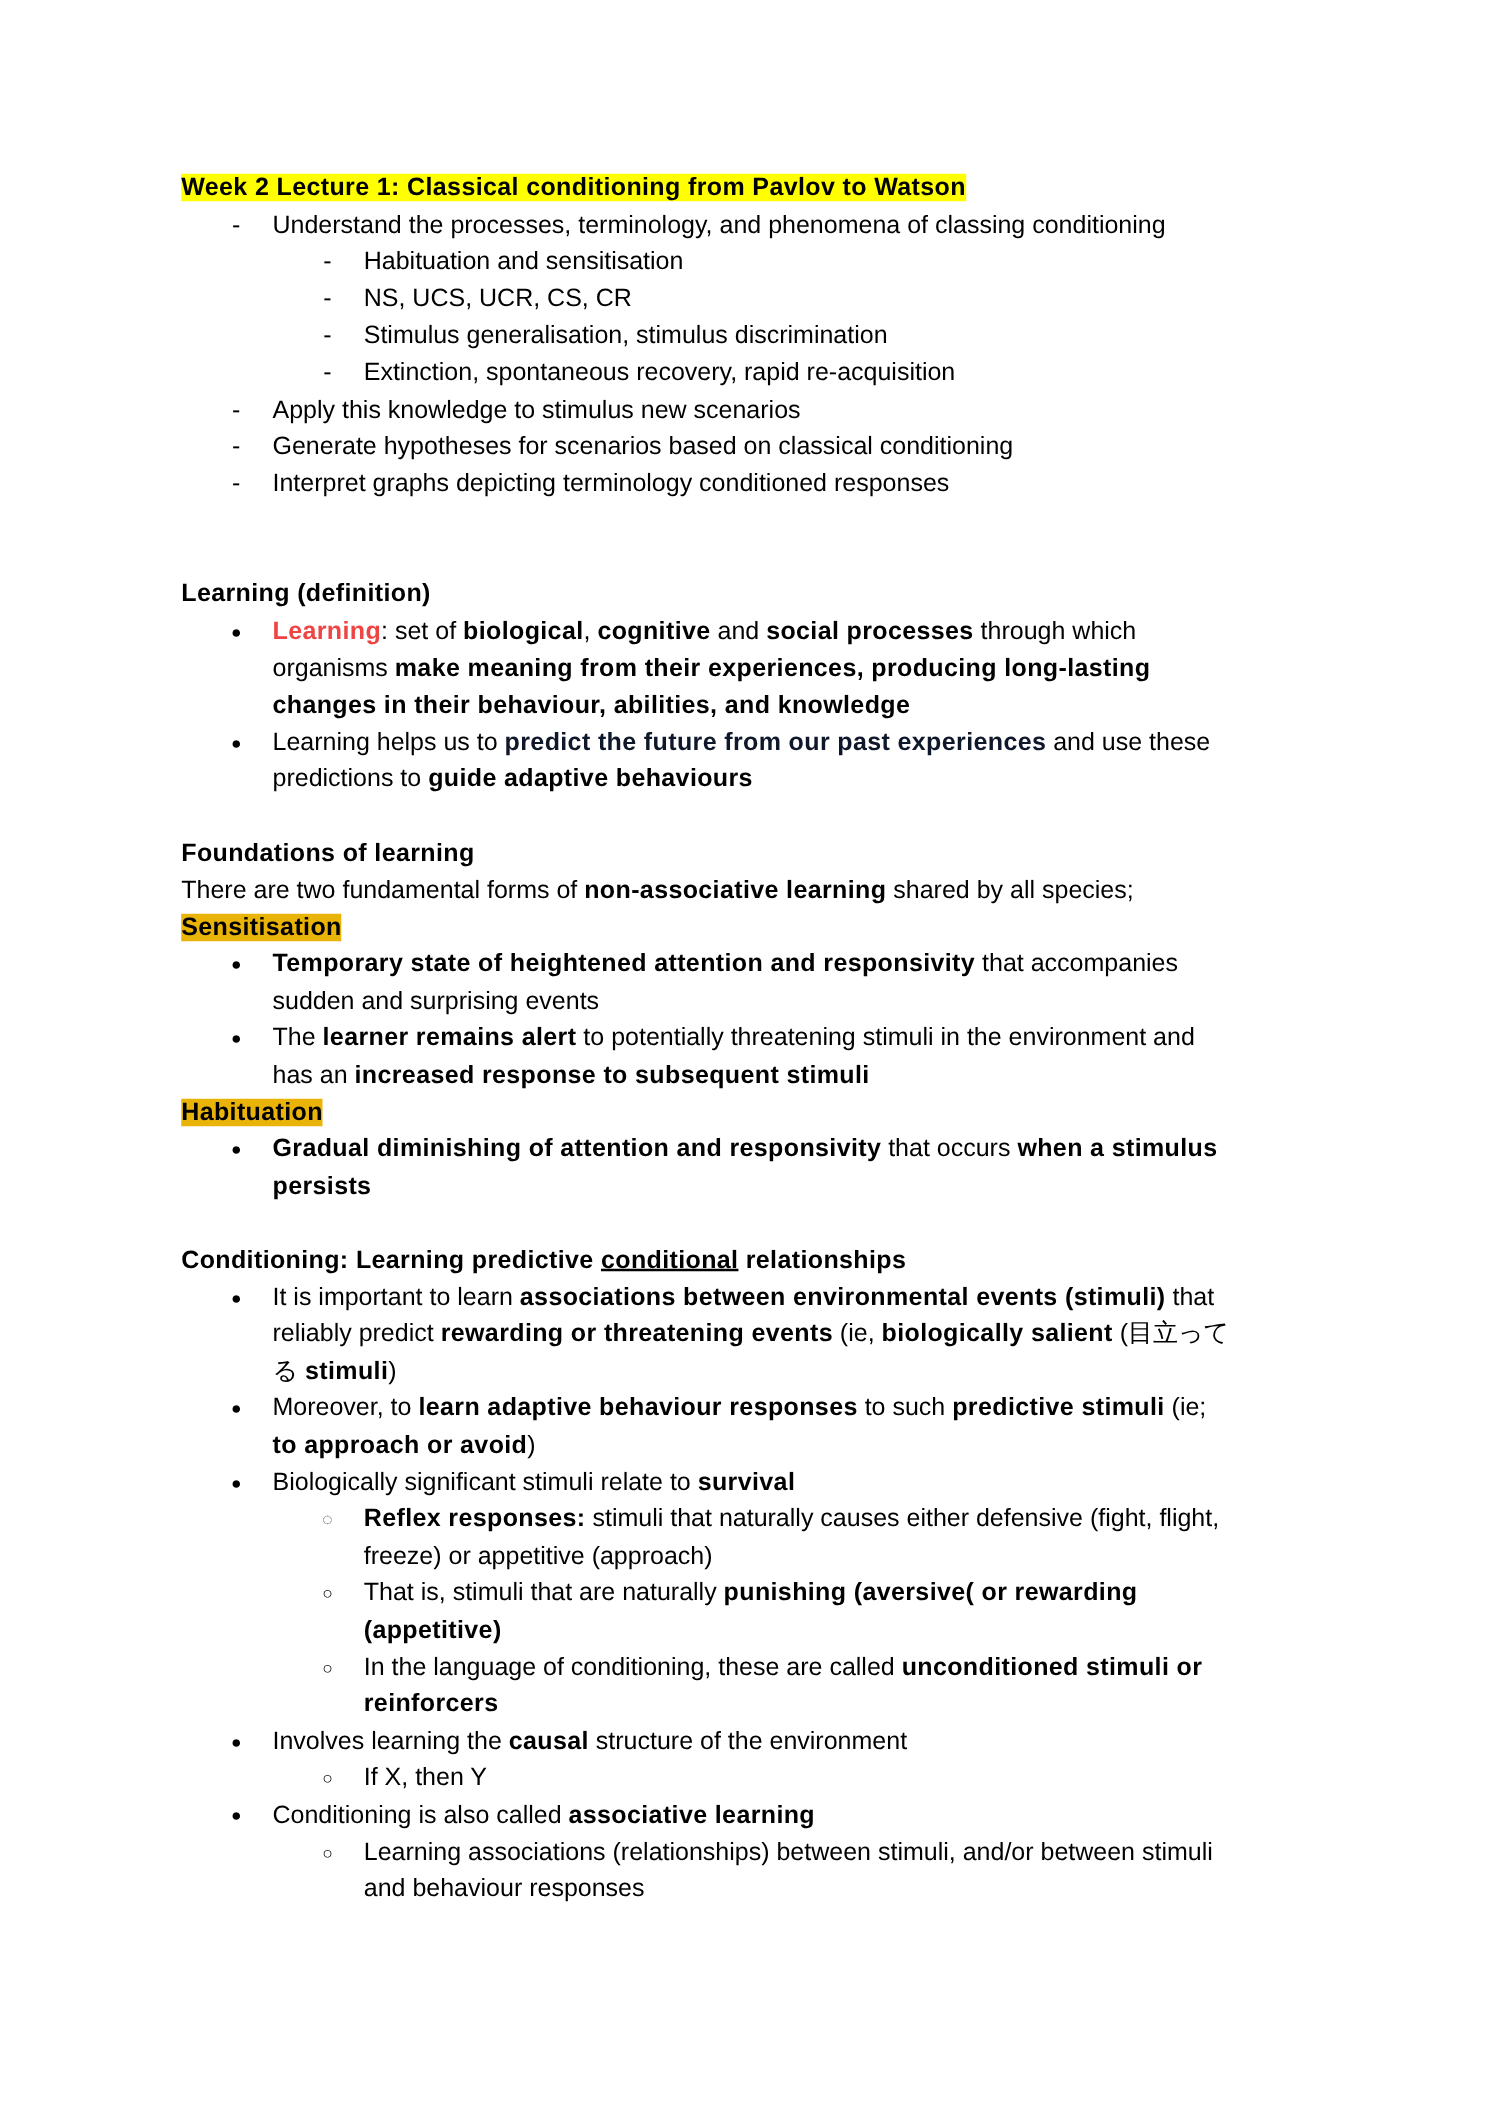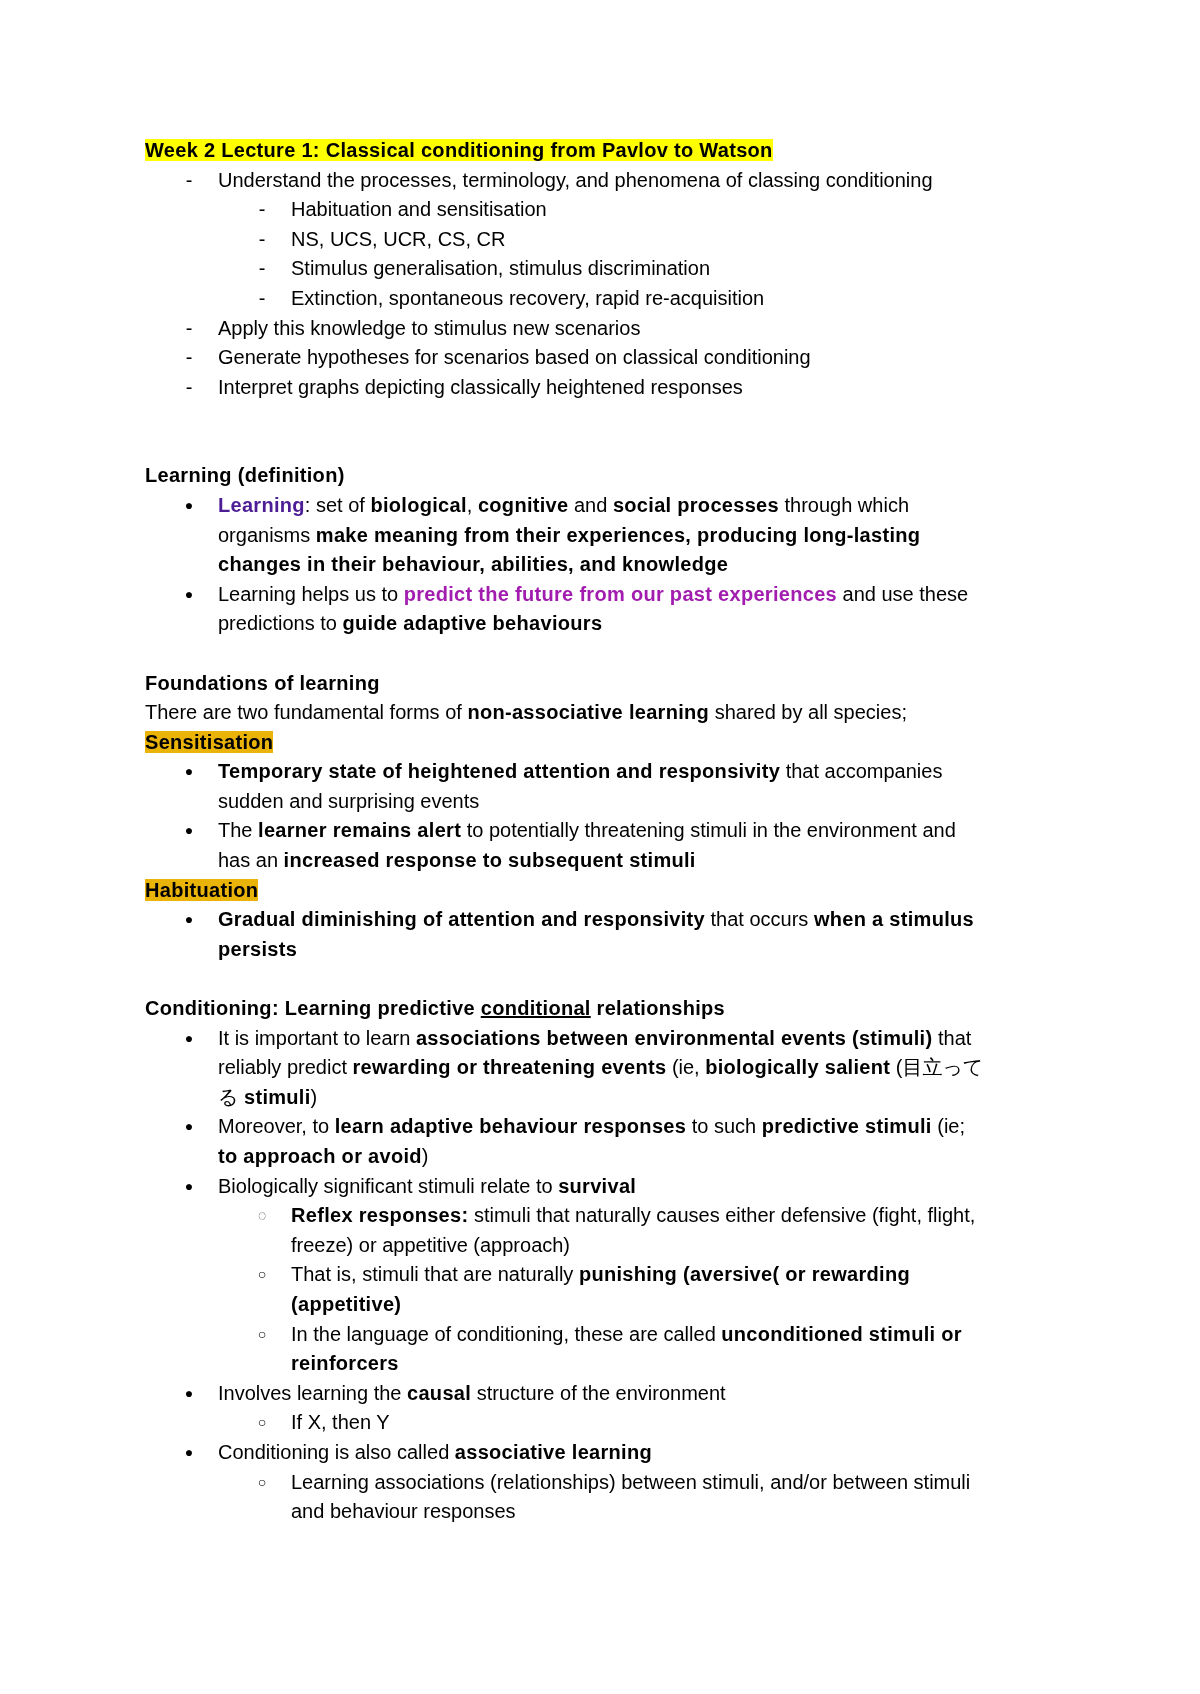--- a/index.html
+++ b/index.html
@@ -6,22 +6,22 @@
     body { width: 1200px; height: 1694px; position: relative; overflow: hidden; }
     .page {
       position: absolute; left: 145px; top: 136px; width: 930px;
       font-family: "Liberation Sans", sans-serif;
       font-size: 20px; line-height: 29.6px; color: #000;
     }
     .line { position: relative; white-space: nowrap; }
     .b { font-weight: bold; letter-spacing: 0.3px; }
     .hl-yellow { background: #ffff00; }
     .hl-green { background: #eab308; }
-    .red { color: #4c1d95; }
-    .blue { color: #a21caf; }
+    .red { color: #ef4444; }
+    .blue { color: #0f172a; }
     .u { text-decoration: underline; text-align: center; }
     .l1 { padding-left: 73px; }
     .l2 { padding-left: 146px; }
     .mk { position: absolute; display: inline-block; width: 20px; text-align: center; }
     .l1 .mk { left: 34px; }
     .l2 .mk { left: 107px; }
     .dot { font-size: 14px; }
     .circ { font-size: 14px; }
     .gap { height: 29.6px; }
     .gap2 { height: 59px; }
@@ -33,21 +33,21 @@
 
   <div class="line"><span class="b hl-yellow">Week 2 Lecture 1: Classical conditioning from Pavlov to Watson</span></div>
 
   <div class="line l1"><span class="mk">-</span><span>Understand the processes, terminology, and phenomena of classing conditioning</span></div>
   <div class="line l2"><span class="mk">-</span><span>Habituation and sensitisation</span></div>
   <div class="line l2"><span class="mk">-</span><span>NS, UCS, UCR, CS, CR</span></div>
   <div class="line l2"><span class="mk">-</span><span>Stimulus generalisation, stimulus discrimination</span></div>
   <div class="line l2"><span class="mk">-</span><span>Extinction, spontaneous recovery, rapid re-acquisition</span></div>
   <div class="line l1"><span class="mk">-</span><span>Apply this knowledge to stimulus new scenarios</span></div>
   <div class="line l1"><span class="mk">-</span><span>Generate hypotheses for scenarios based on classical conditioning</span></div>
-  <div class="line l1"><span class="mk">-</span><span>Interpret graphs depicting classically heightened responses</span></div>
+  <div class="line l1"><span class="mk">-</span><span>Interpret graphs depicting terminology conditioned responses</span></div>
 
   <div class="gap2"></div>
 
   <div class="line"><span class="b">Learning (definition)</span></div>
   <div class="line l1"><span class="mk dot">●</span><span class="b red">Learning</span><span>: set of </span><span class="b">biological</span><span>, </span><span class="b">cognitive</span><span> and </span><span class="b">social processes</span><span> through which</span></div>
   <div class="line l1"><span>organisms </span><span class="b">make meaning from their experiences, producing long-lasting</span></div>
   <div class="line l1"><span class="b">changes in their behaviour, abilities, and knowledge</span></div>
   <div class="line l1"><span class="mk dot">●</span><span>Learning helps us to </span><span class="b blue">predict the future from our past experiences</span><span> and use these</span></div>
   <div class="line l1"><span>predictions to </span><span class="b">guide adaptive behaviours</span></div>
 

